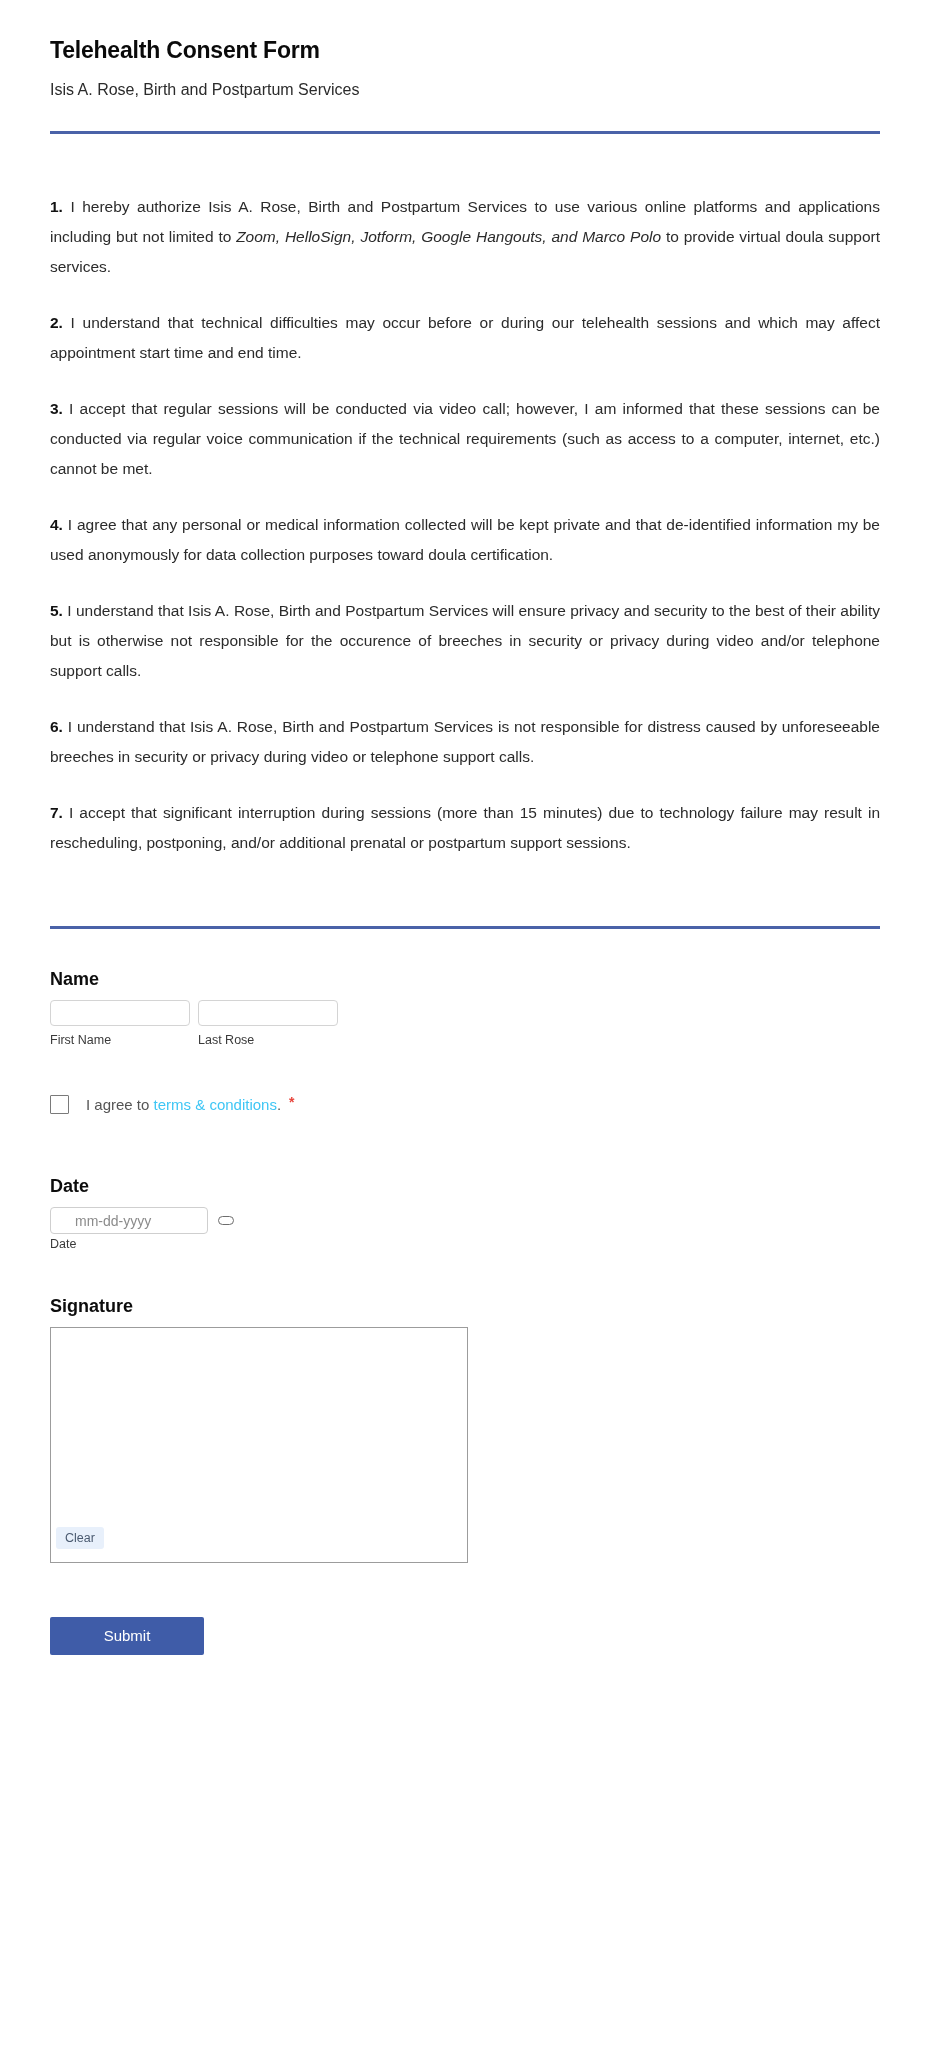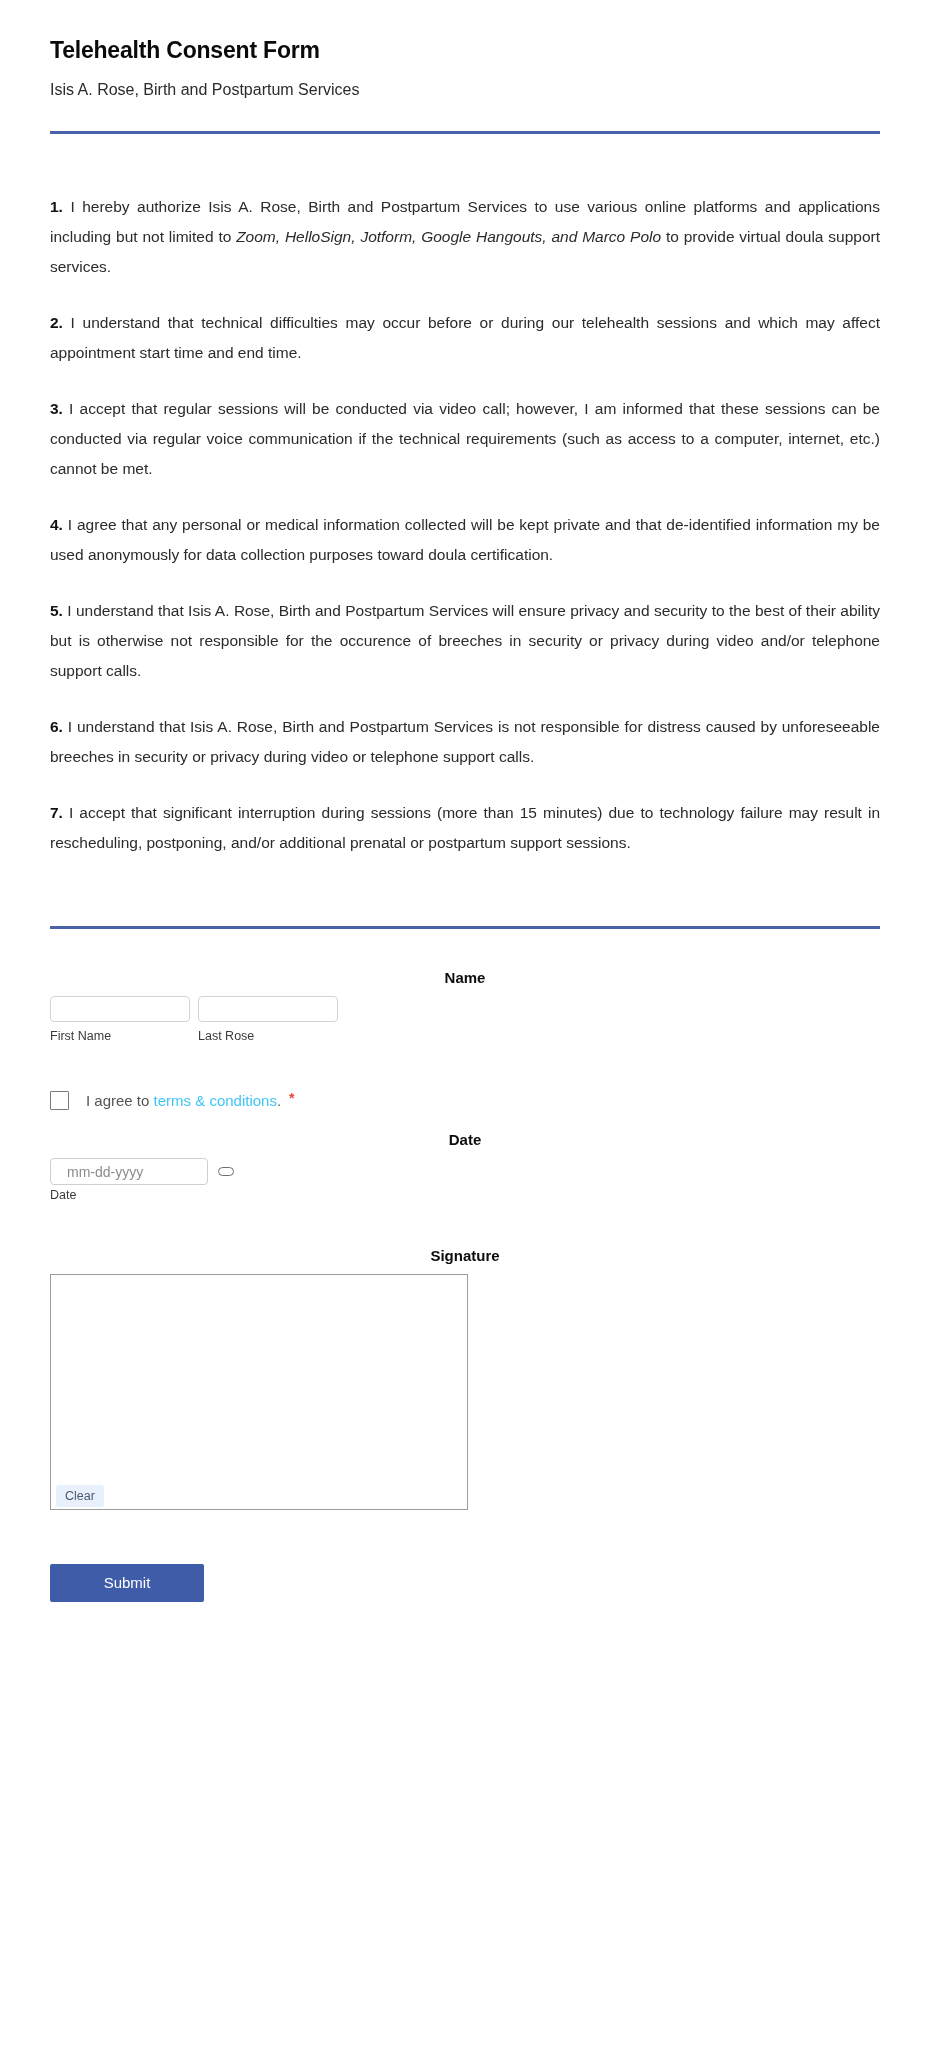--- a/index.html
+++ b/index.html
@@ -82,26 +82,25 @@
     margin-top: 58px;
   }
 
   
   .form-area {
     padding-top: 40px;
   }
   .field-block { margin-bottom: 0; }
 
   .field-label {
-    font-size: 15px;
+    font-size: 18px;
     font-weight: bold;
     color: #0d0d0d;
     margin-bottom: 10px;
     display: block;
-    text-align: center;
   }
 
   .name-row {
     display: flex;
     gap: 8px;
   }
   .name-col { display: flex; flex-direction: column; justify-content: space-between; }
   .text-input {
     width: 140px;
     height: 26px;
@@ -149,35 +148,35 @@
     color: #e8453c;
     font-size: 14px;
     font-weight: bold;
     margin-left: 8px;
     vertical-align: top;
     position: relative;
     top: -2px;
   }
 
   
-  .date-block { margin-top: 21px; }
+  .date-block { margin-top: 62px; }
   .date-row {
     display: flex;
     align-items: center;
   }
   .date-input {
     width: 158px;
     height: 27px;
     border: 1px solid #cfcfcf;
     border-radius: 4px;
     background: #fff;
     font-family: "Liberation Sans", sans-serif;
     font-size: 14px;
     color: #1d4ed8;
-    padding: 2px 16px;
+    padding: 2px 24px;
     outline: none;
   }
   .date-input::placeholder { color: #8b8b8b; opacity: 1; }
   .cal-icon {
     width: 16px;
     height: 9px;
     border: 1.4px solid #6d6d6d;
     border-radius: 5px;
     margin-left: 10px;
     background: #fff;
@@ -189,21 +188,21 @@
   .sig-canvas {
     width: 418px;
     height: 236px;
     border: 1px solid #9c9c9c;
     background: #ffffff;
     position: relative;
   }
   .clear-btn {
     position: absolute;
     left: 5px;
-    bottom: 2px;
+    bottom: 13px;
     background: #e8f0fb;
     color: #4a5a70;
     font-family: "Liberation Sans", sans-serif;
     font-size: 12.5px;
     border: none;
     border-radius: 3px;
     padding: 4px 9px;
     cursor: pointer;
   }
 

